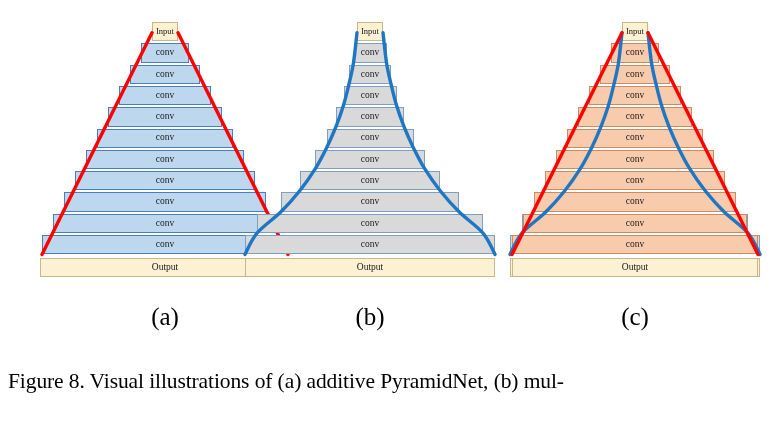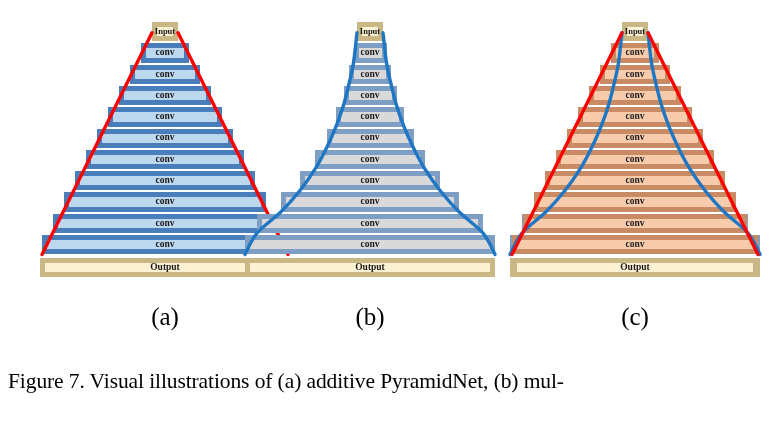--- a/index.html
+++ b/index.html
@@ -19,27 +19,26 @@
   }
   .panel{
     position:absolute;top:0;height:300px;
   }
   .stack{
     position:absolute;left:0;top:0;width:100%;height:100%;
   }
   .row{
     position:absolute;
     box-sizing:border-box;
-    border:5px solid #14532d;
+    border:1px solid #14532d;
     display:flex;align-items:center;justify-content:center;
     font-family:"Liberation Serif", serif;
     color:#1a1a1a;
     line-height:1;
     white-space:nowrap;
-    font-weight:bold;
   }
   .row.conv-add{background:#bdd7ee;border-color:#4a7ebb;}
   .row.conv-mul{background:#d9d9d9;border-color:#7f9ec4;}
   .row.conv-cmp{background:#f8cbad;border-color:#c98b63;}
   .row.io{background:#fdf1d3;border-color:#c9b886;}
   .lines{
     position:absolute;left:0;top:0;width:100%;height:100%;
     pointer-events:none;
   }
   .panel-label{
@@ -148,16 +147,16 @@
         <path id="c-bright" fill="none" stroke="#1f77c4" stroke-width="3.4" stroke-linecap="round" d="M143.00,32.67 C143.58,37.67 145.17,54.14 146.50,62.70 C147.83,71.25 149.33,76.90 151.00,84.00 C152.67,91.10 154.33,98.20 156.50,105.30 C158.67,112.40 161.17,119.50 164.00,126.60 C166.83,133.70 170.00,140.80 173.50,147.90 C177.00,155.00 180.58,162.10 185.00,169.20 C189.42,176.30 194.33,183.40 200.00,190.50 C205.67,197.60 211.83,204.70 219.00,211.80 C226.17,218.90 237.00,226.00 243.00,233.10 C249.00,240.20 253.00,250.85 255.00,254.40"></path>
         <polyline id="c-aleft" fill="none" stroke="#ff0000" stroke-width="3.4" stroke-linecap="round" points="117.00,32.67 7.00,254.40"></polyline>
         <polyline id="c-aright" fill="none" stroke="#ff0000" stroke-width="3.4" stroke-linecap="round" points="143.00,32.67 253.00,254.40"></polyline>
       </svg>
       <div class="panel-label" style="left:0;width:260px;">(c)</div>
     </div>
 
   </div>
 
   <div class="caption">
-    <span>Figure 7. Visual illustrations of (a) additive PyramidNet, (b) mul-</span><br>
+    <span>Figure 8. Visual illustrations of (a) additive PyramidNet, (b) mul-</span><br>
   </div>
 
 </div>
 
 </body></html>

